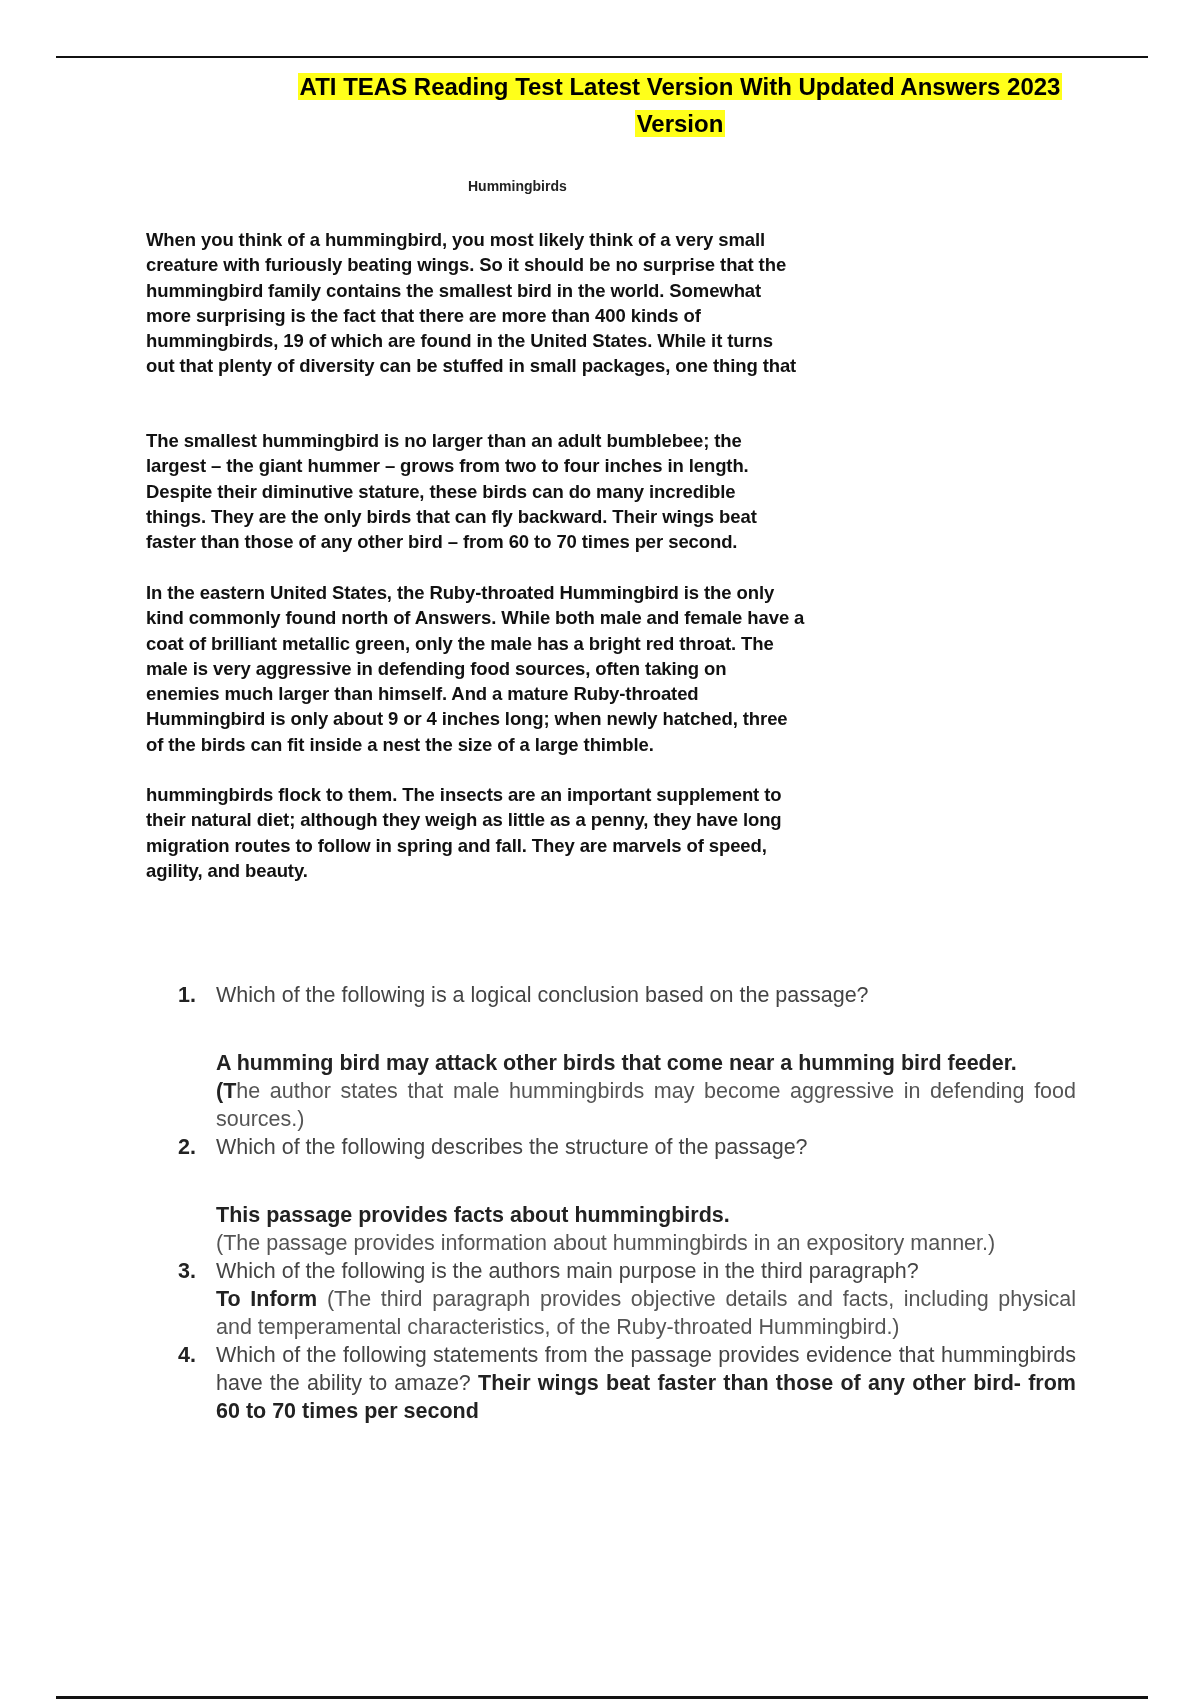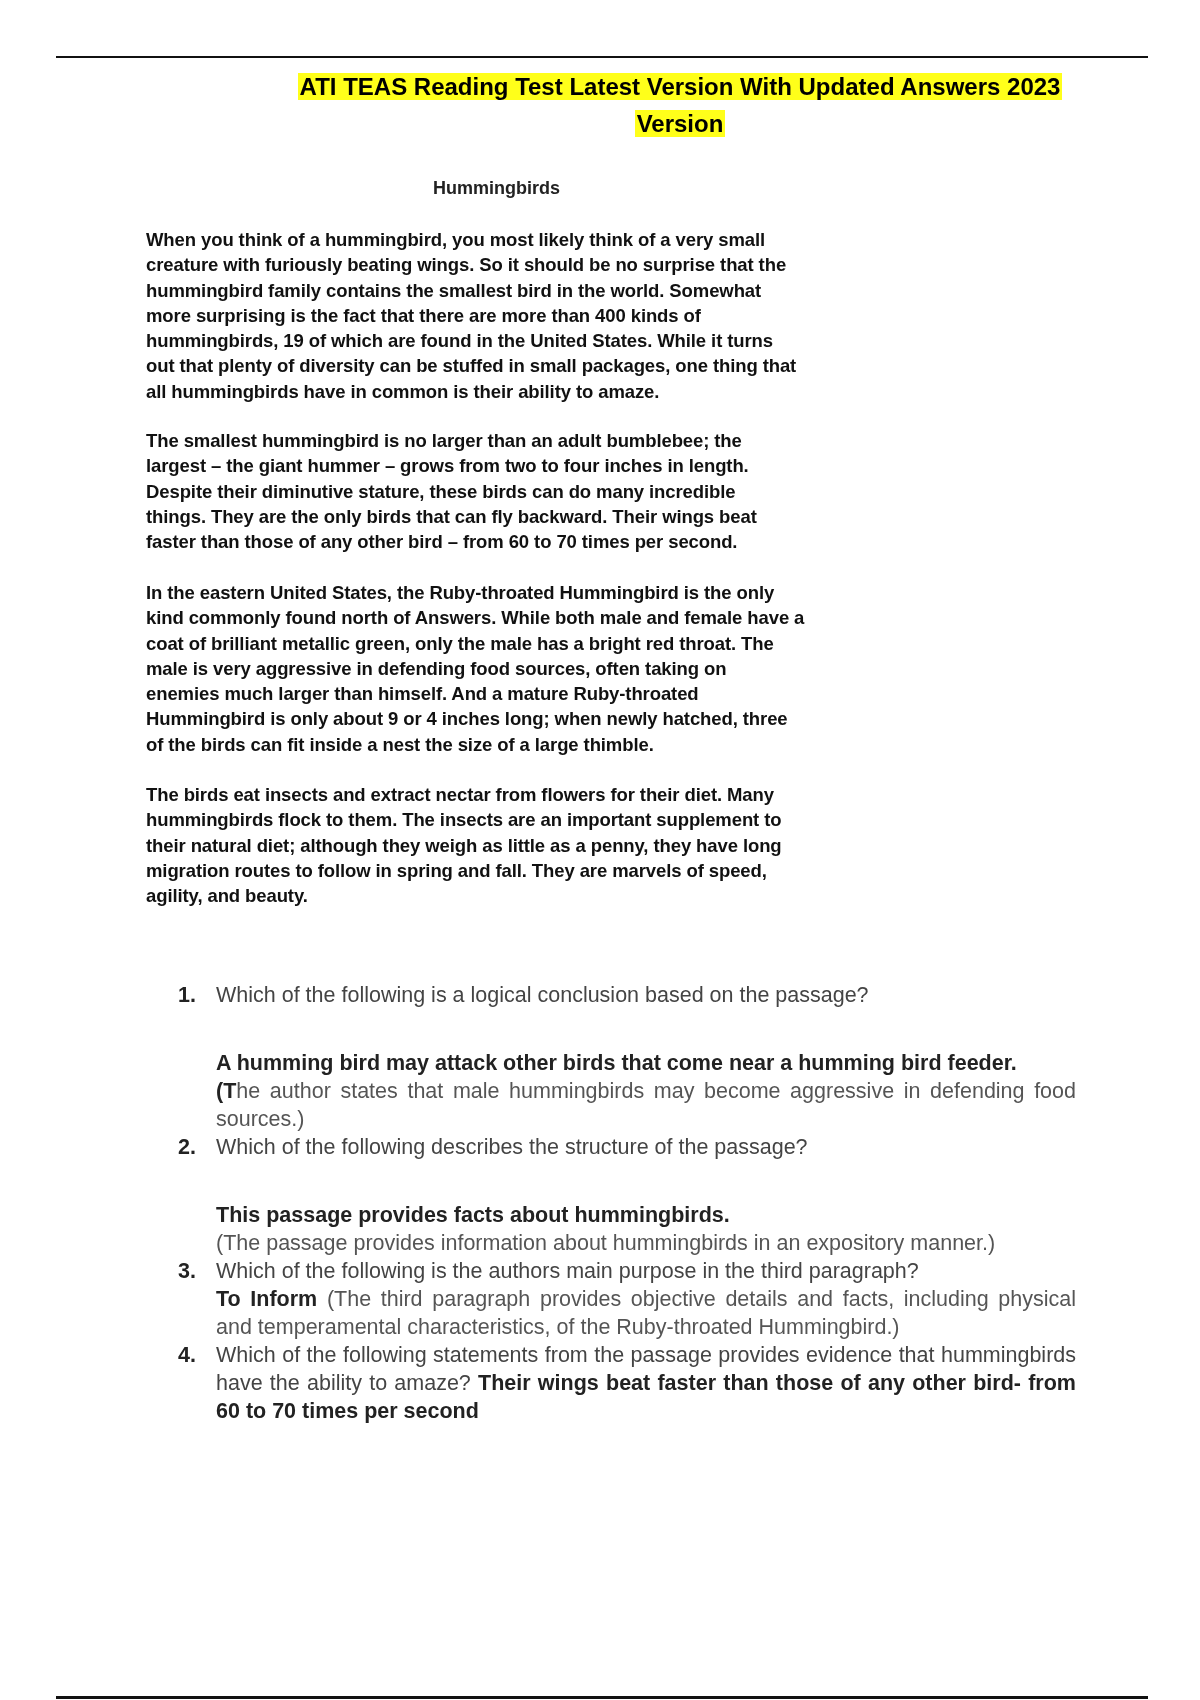--- a/index.html
+++ b/index.html
@@ -5,22 +5,22 @@
     html, body { margin: 0; padding: 0; background: #ffffff; }
     body { width: 1200px; height: 1700px; position: relative; overflow: hidden; color: #000; }
     .rule { position: absolute; left: 56px; width: 1092px; height: 2px; background: #111; }
     .rule.top { top: 56px; }
     .rule.bottom { top: 1696px; height: 3px; }
 
     .title-wrap { position: absolute; top: 68px; left: 160px; width: 1040px; text-align: center;
       font-family: "Liberation Sans", sans-serif; font-weight: bold; font-size: 24px; line-height: 37px; }
     .title-wrap .hl { background: #ffff1a; padding: 0 2px; }
 
-    .passage-title { position: absolute; top: 178px; left: 433px; font-family: "Liberation Sans", sans-serif;
-      font-weight: bold; font-size: 18px; color: #222; }
+    .passage-title { position: absolute; top: 178px; left: 468px; font-family: "Liberation Sans", sans-serif;
+      font-weight: bold; font-size: 14px; color: #222; }
 
     .passage { position: absolute; left: 146px; width: 760px; font-family: Liberation Sans, sans-serif;
       font-size: 18.5px; line-height: 25.3px; color: #111; font-weight: bold; letter-spacing: -0.1px; }
     .passage.p1 { top: 227px; }
     .passage.p2 { top: 428px; }
     .passage.p3 { top: 580px; }
     .passage.p4 { top: 782px; }
     .passage p { margin: 0; }
 
     .questions { position: absolute; top: 981px; left: 178px; width: 898px; font-family: "Liberation Sans", sans-serif;
@@ -45,21 +45,20 @@
 
 <div class="passage-title">Hummingbirds</div>
 
 <div class="passage p1">
   <p>When you think of a hummingbird, you most likely think of a very small</p>
   <p>creature with furiously beating wings. So it should be no surprise that the</p>
   <p>hummingbird family contains the smallest bird in the world. Somewhat</p>
   <p>more surprising is the fact that there are more than 400 kinds of</p>
   <p>hummingbirds, 19 of which are found in the United States. While it turns</p>
   <p>out that plenty of diversity can be stuffed in small packages, one thing that</p>
-  <p>all hummingbirds have in common is their ability to amaze.</p>
 </div>
 
 <div class="passage p2">
   <p>The smallest hummingbird is no larger than an adult bumblebee; the</p>
   <p>largest – the giant hummer – grows from two to four inches in length.</p>
   <p>Despite their diminutive stature, these birds can do many incredible</p>
   <p>things. They are the only birds that can fly backward. Their wings beat</p>
   <p>faster than those of any other bird – from 60 to 70 times per second.</p>
 </div>
 
@@ -67,21 +66,20 @@
   <p>In the eastern United States, the Ruby-throated Hummingbird is the only</p>
   <p>kind commonly found north of Answers. While both male and female have a</p>
   <p>coat of brilliant metallic green, only the male has a bright red throat. The</p>
   <p>male is very aggressive in defending food sources, often taking on</p>
   <p>enemies much larger than himself. And a mature Ruby-throated</p>
   <p>Hummingbird is only about 9 or 4 inches long; when newly hatched, three</p>
   <p>of the birds can fit inside a nest the size of a large thimble.</p>
 </div>
 
 <div class="passage p4">
-  <p>The birds eat insects and extract nectar from flowers for their diet. Many</p>
   <p>hummingbirds flock to them. The insects are an important supplement to</p>
   <p>their natural diet; although they weigh as little as a penny, they have long</p>
   <p>migration routes to follow in spring and fall. They are marvels of speed,</p>
   <p>agility, and beauty.</p>
 </div>
 
 <ol class="questions">
   <li class="q">
     <span class="q-num">1.</span>
     <div class="q-text">Which of the following is a logical conclusion based on the passage?</div>

